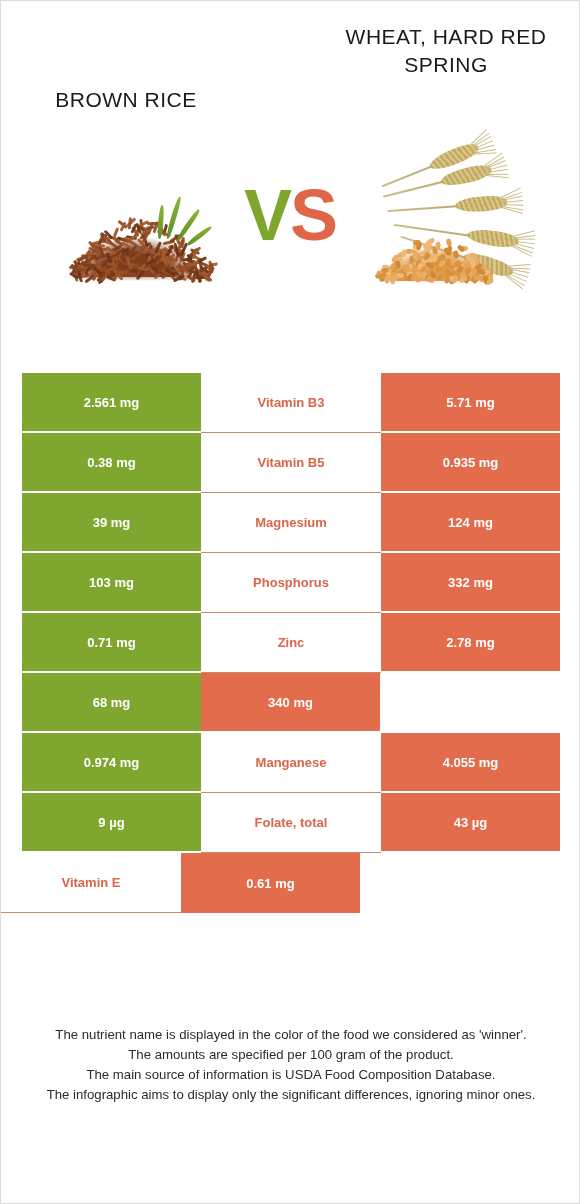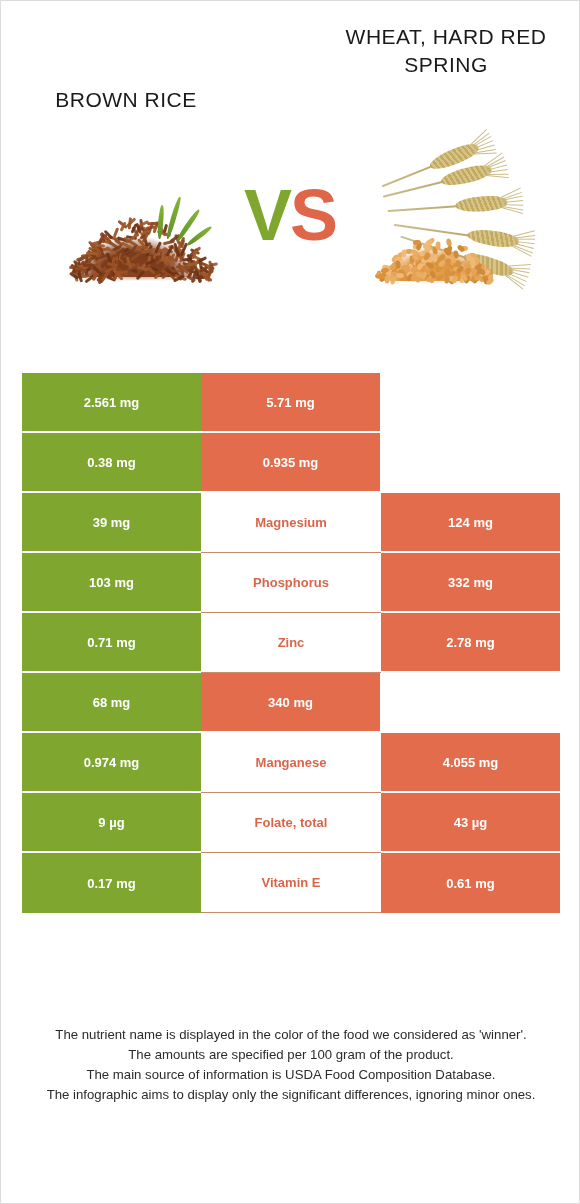--- a/index.html
+++ b/index.html
@@ -708,24 +708,26 @@
         <div class="wheat-kernel" style="left: 87.2753px; top: 111.559px; background: rgb(234, 173, 100); transform: rotate(40.8deg);"></div>
         <div class="wheat-kernel" style="left: 50.0974px; top: 80.7118px; background: rgb(240, 185, 120); transform: rotate(1.1deg);"></div>
       </div>
   </div>
 
 </div>
 
 <div class="table" id="nutrient-table">
     <div class="row">
       <div class="cell cell-left">2.561 mg</div>
+      <div class="cell cell-mid">Vitamin B3</div>
       <div class="cell cell-right">5.71 mg</div>
     </div>
     <div class="row">
       <div class="cell cell-left">0.38 mg</div>
+      <div class="cell cell-mid">Vitamin B5</div>
       <div class="cell cell-right">0.935 mg</div>
     </div>
     <div class="row">
       <div class="cell cell-left">39 mg</div>
       <div class="cell cell-mid">Magnesium</div>
       <div class="cell cell-right">124 mg</div>
     </div>
     <div class="row">
       <div class="cell cell-left">103 mg</div>
       <div class="cell cell-mid">Phosphorus</div>
@@ -744,21 +746,20 @@
       <div class="cell cell-left">0.974 mg</div>
       <div class="cell cell-mid">Manganese</div>
       <div class="cell cell-right">4.055 mg</div>
     </div>
     <div class="row">
       <div class="cell cell-left">9 µg</div>
       <div class="cell cell-mid">Folate, total</div>
       <div class="cell cell-right">43 µg</div>
     </div>
     <div class="row">
-      <div class="cell cell-left">0.17 mg</div>
       <div class="cell cell-mid">Vitamin E</div>
       <div class="cell cell-right">0.61 mg</div>
     </div>
   </div>
 
 <div class="footer">
   <p>The nutrient name is displayed in the color of the food we considered as 'winner'.</p>
   <p>The amounts are specified per 100 gram of the product.</p>
   <p>The main source of information is USDA Food Composition Database.</p>
   <p>The infographic aims to display only the significant differences, ignoring minor ones.</p>

